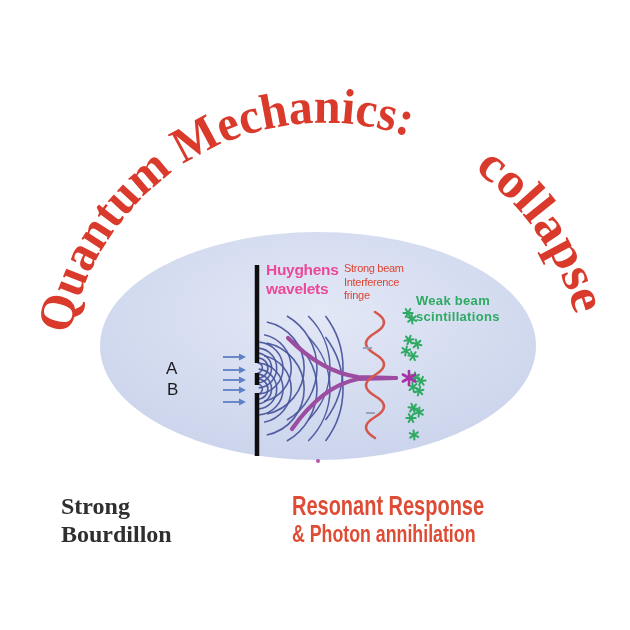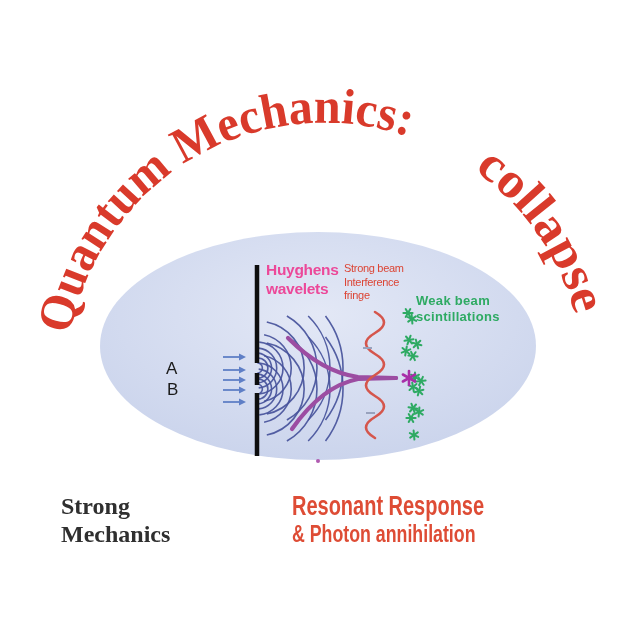--- a/index.html
+++ b/index.html
@@ -162,21 +162,21 @@
   <div id="label-weak" class="ov" style="color: rgb(46, 170, 99);">
     <div>Weak beam</div>
     <div>scintillations</div>
   </div>
 
   <div id="label-a" class="ov" style="color: rgb(27, 27, 27);">A</div>
   <div id="label-b" class="ov" style="color: rgb(27, 27, 27);">B</div>
 
   <div id="author" class="ov" style="color: rgb(47, 47, 47);">
     <div>Strong</div>
-    <div>Mechanics</div>
+    <div>Bourdillon</div>
   </div>
 
   <div id="subtitle" class="ov" style="color: rgb(222, 76, 53);">
     <div class="l1">Resonant Response</div>
     <div class="l2">&amp; Photon annihilation</div>
   </div>
 
 </div>
 
 </body></html>

